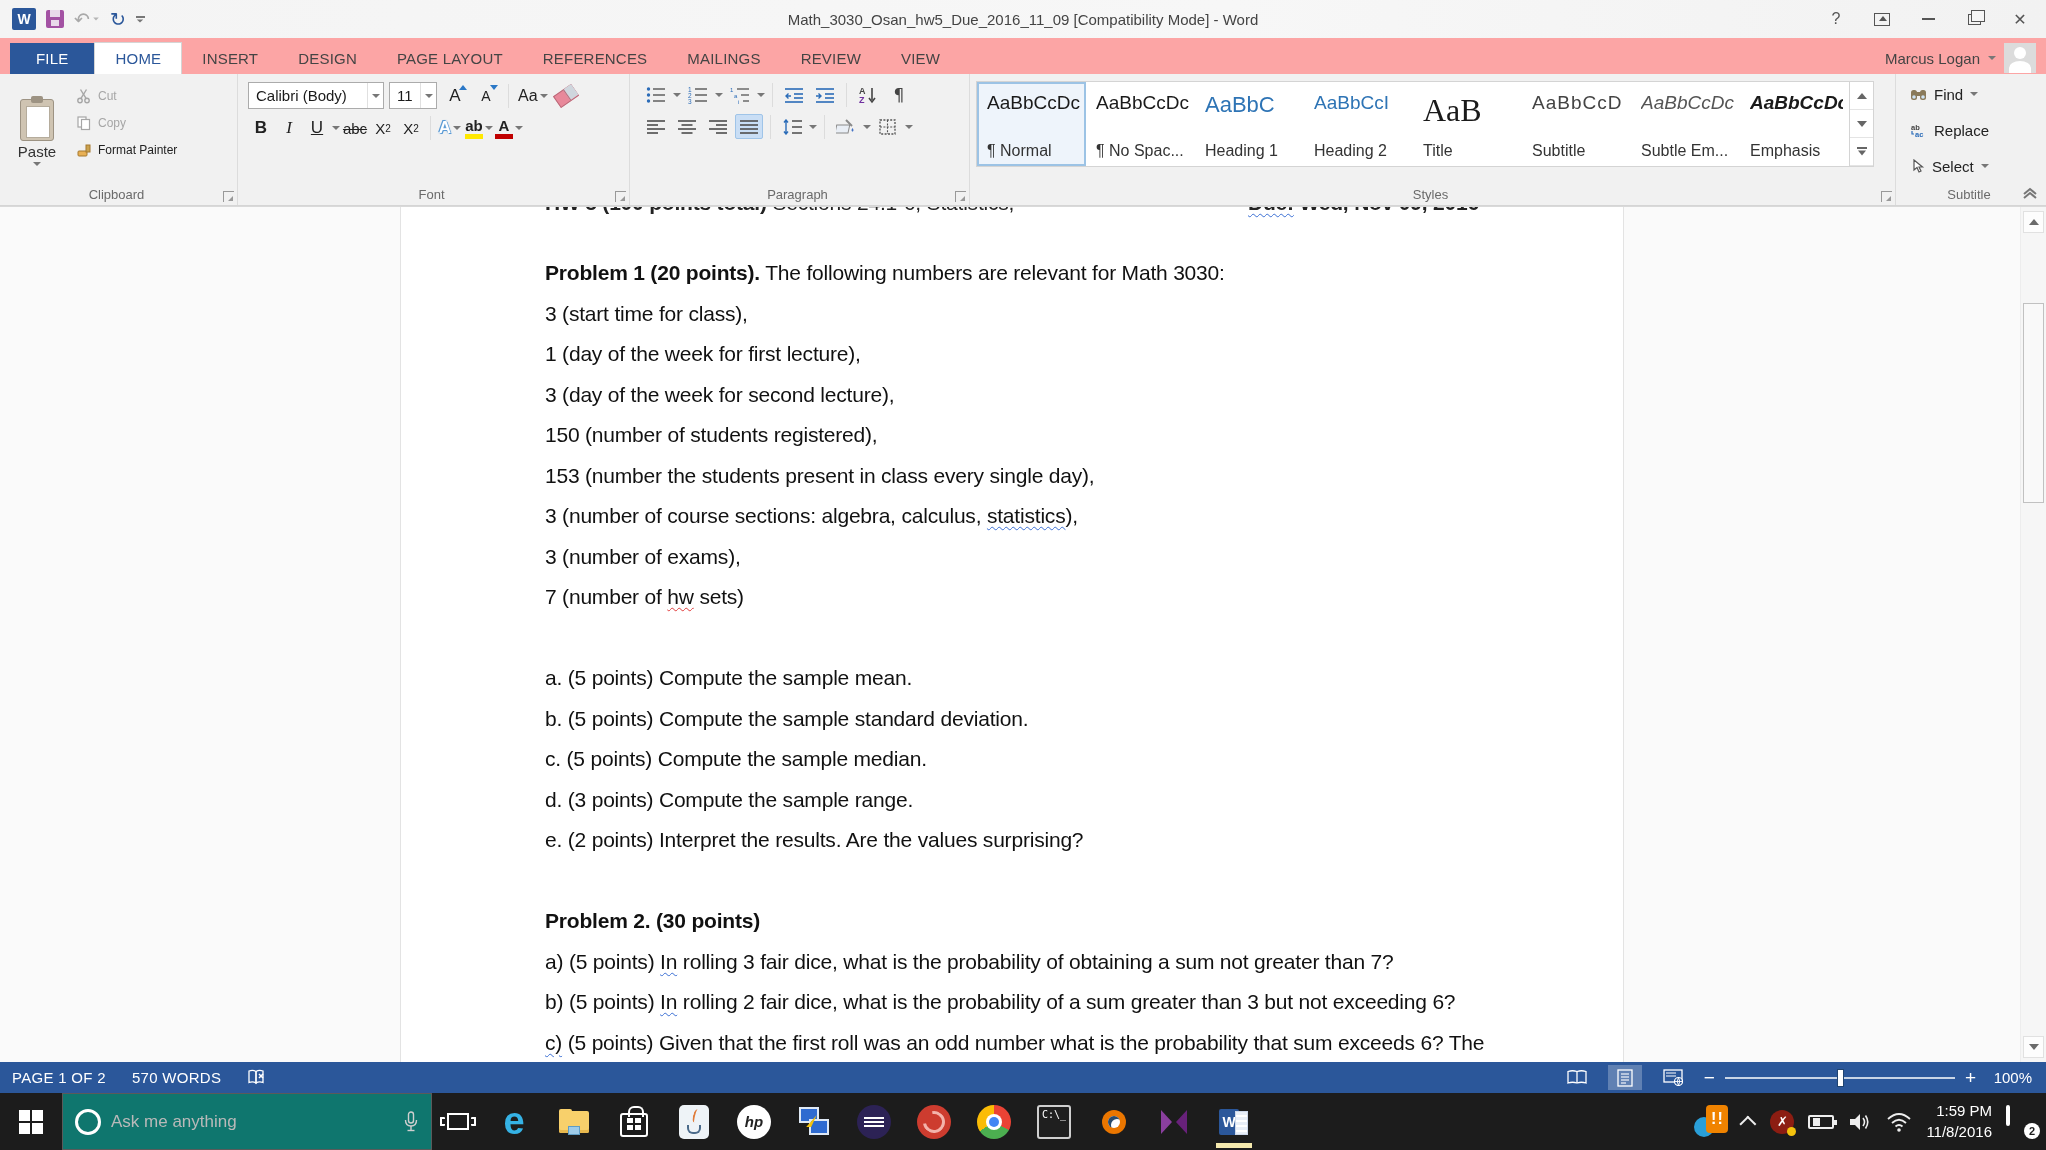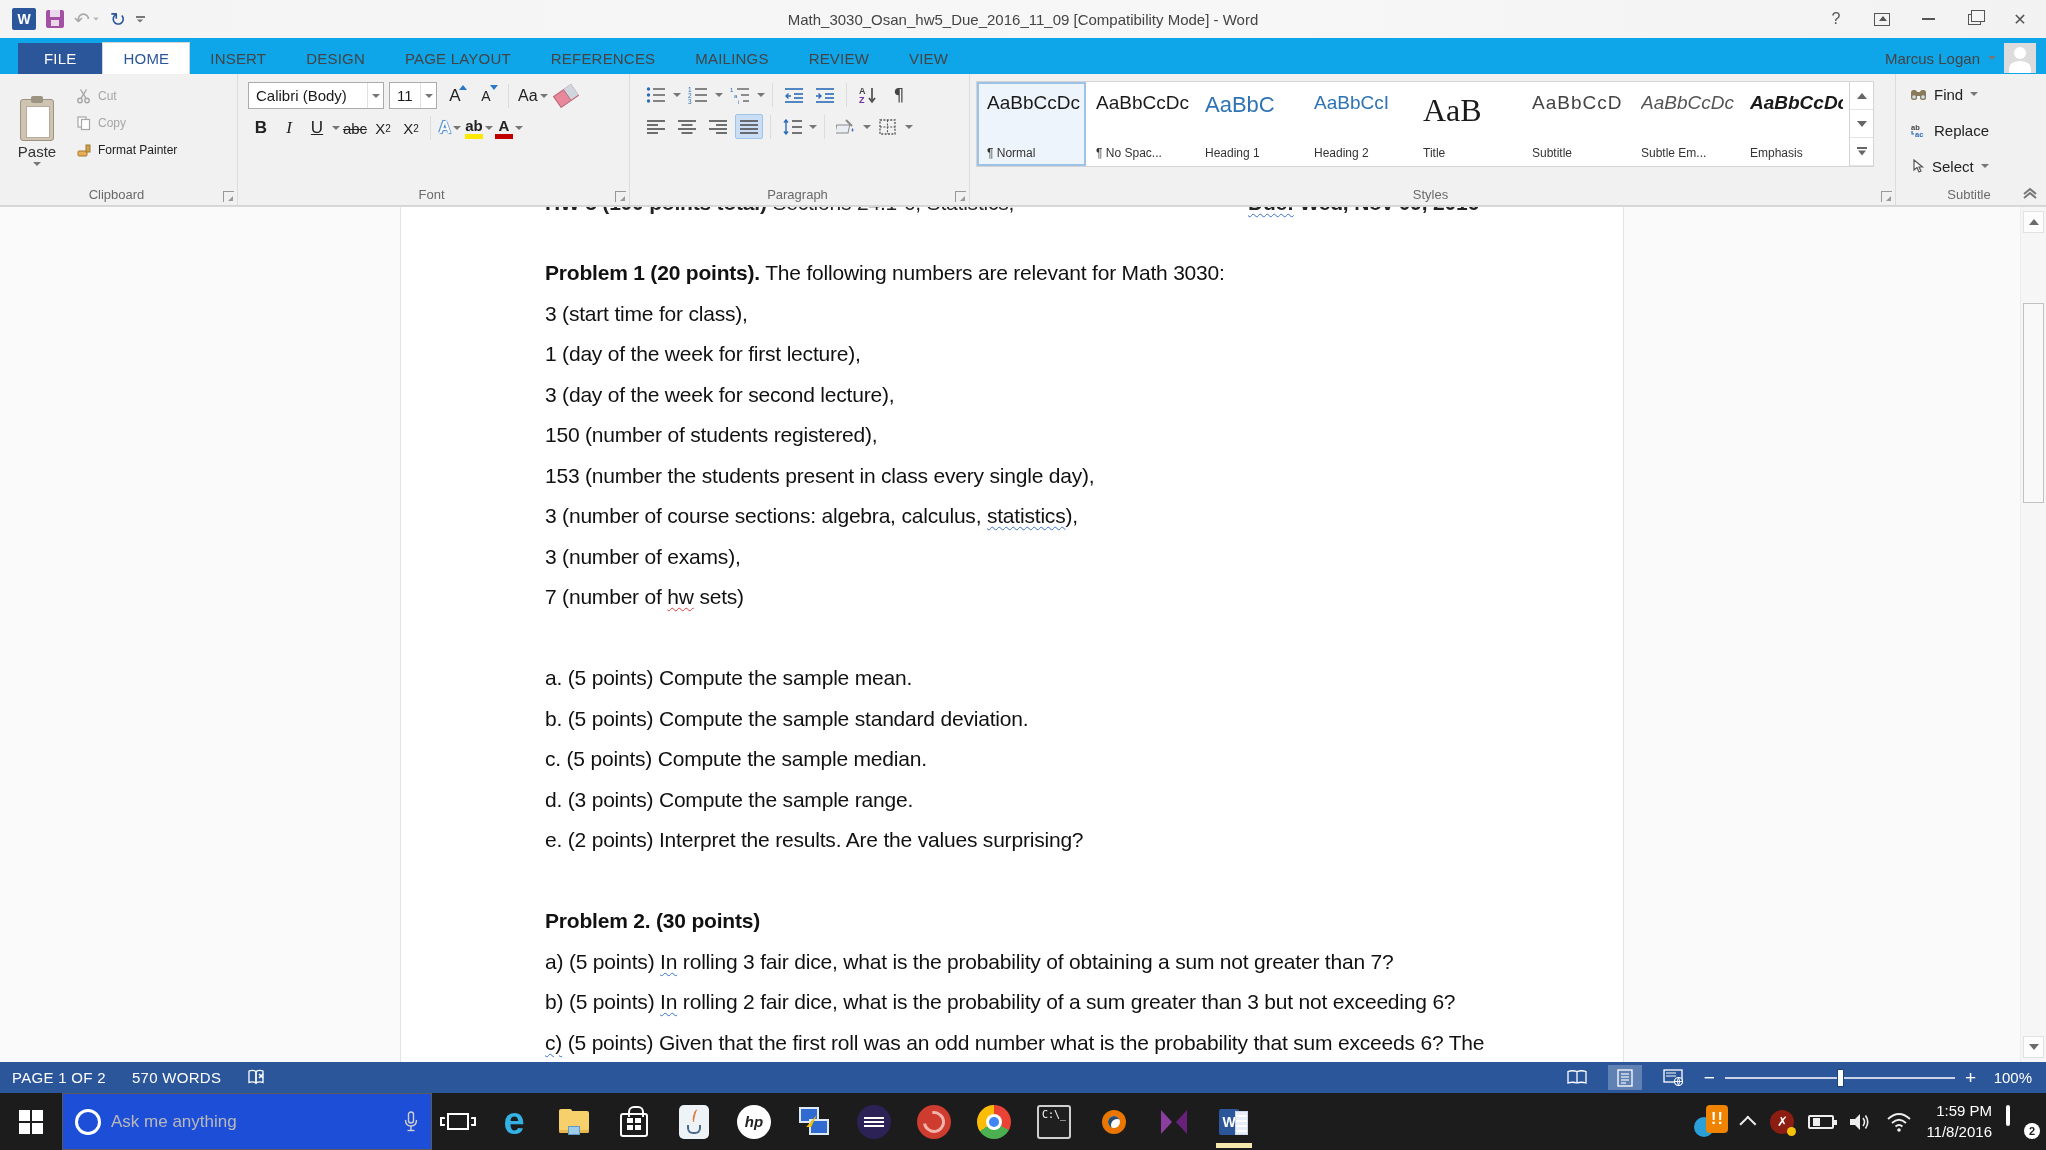--- a/index.html
+++ b/index.html
@@ -22,21 +22,21 @@
   .win-title { position:absolute; left:0; right:0; text-align:center; font-size:15px; color:#444; pointer-events:none; }
   .win-controls { margin-left:auto; display:flex; align-items:center; gap:6px; padding-right:6px; z-index:2; }
   .wc-btn { width:40px; height:28px; display:flex; align-items:center; justify-content:center; color:#555; font-size:16px; }
   .wc-restore { position:relative; width:13px; height:11px; border:1.5px solid #555; }
   .wc-restore::before { content:""; position:absolute; left:2px; top:-5px; width:12px; height:10px; border:1.5px solid #555; background:#f5f5f5; }
   .wc-min-bar { width:13px; height:2px; background:#555; }
   .wc-ribbondisp { width:16px; height:13px; border:1.5px solid #555; position:relative; }
   .wc-ribbondisp::after { content:""; position:absolute; left:4px; top:2px; width:0; height:0; border-left:4px solid transparent; border-right:4px solid transparent; border-bottom:5px solid #555; }
 
   
-  .tabrow { height:36px; background:#0ea5e9; display:flex; align-items:flex-end; padding-left:18px; position:relative; }
+  .tabrow { height:36px; background:#fca5a5; display:flex; align-items:flex-end; padding-left:10px; position:relative; }
   .tab { padding:7px 20px; font-size:15px; color:#444; letter-spacing:.2px; }
   .tab.file { background:#2b579a; color:#fff; padding:7px 26px; }
   .tab.active { background:#fff; color:#2b579a; border:1px solid #d5d5d5; border-bottom:none; }
   .account { position:absolute; right:10px; top:5px; display:flex; align-items:center; gap:8px; font-size:15px; color:#444; }
   .avatar { width:32px; height:30px; background:#dcdcdc; position:relative; overflow:hidden; }
   .avatar::before { content:""; position:absolute; left:10px; top:4px; width:12px; height:12px; border-radius:50%; background:#fff; }
   .avatar::after { content:""; position:absolute; left:5px; top:18px; width:22px; height:14px; border-radius:50% 50% 0 0; background:#fff; }
 
   
   .ribbon { height:132px; background:#f1f1f1; border-bottom:1px solid #d5d5d5; display:flex; position:relative; }
@@ -94,21 +94,21 @@
   .gallery { background:#fff; border:1px solid #d4d4d4; display:flex; height:86px; }
   .style-cell { width:109px; padding:8px 4px 4px 8px; display:flex; flex-direction:column; justify-content:space-between; border:2px solid transparent; }
   .style-cell.selected { border-color:#9cc3e5; background:#eef4fb; }
   .style-prev { font-size:19px; color:#1a1a1a; white-space:nowrap; overflow:hidden; }
   .style-prev.h1 { color:#2e74b5; font-size:22px; }
   .style-prev.h2 { color:#2e74b5; font-size:19px; }
   .style-prev.title { font-family:"Liberation Serif",serif; font-size:32px; }
   .style-prev.subtitle { color:#444; letter-spacing:1px; }
   .style-prev.subtle { font-style:italic; color:#555; }
   .style-prev.emphasis { font-style:italic; font-weight:bold; }
-  .style-name { font-size:12px; color:#333; white-space:nowrap; overflow:hidden; }
+  .style-name { font-size:16px; color:#333; white-space:nowrap; overflow:hidden; }
   .gal-arrows { width:24px; border-left:1px solid #d4d4d4; display:flex; flex-direction:column; }
   .gal-arrows > div { flex:1; display:flex; align-items:center; justify-content:center; border-bottom:1px solid #e4e4e4; }
   .tri8-up { width:0;height:0;border-left:5px solid transparent;border-right:5px solid transparent;border-bottom:6px solid #666; }
   .tri8-dn { width:0;height:0;border-left:5px solid transparent;border-right:5px solid transparent;border-top:6px solid #666; }
   .more-bar { display:flex; flex-direction:column; align-items:center; gap:1px; }
   .more-bar .b { width:10px; height:2px; background:#666; }
 
   
   .grp-editing { width:150px; display:flex; flex-direction:column; gap:12px; padding-top:8px; border-right:none; }
   .edit-cmd { display:flex; align-items:center; gap:7px; font-size:15px; color:#222; padding-left:8px; height:24px; }
@@ -143,21 +143,21 @@
   .zoom-notch { position:absolute; left:50%; top:-4px; width:1px; height:10px; background:rgba(255,255,255,.75); }
   .zoom-thumb { position:absolute; left:50%; top:-8px; width:7px; height:18px; background:#fff; border:1px solid #1f4370; margin-left:-3px; }
   .zoom-sign { font-size:19px; line-height:1; }
   .zoom-pct { min-width:46px; text-align:right; }
 
   
   .taskbar { height:57px; background:#1c1c1c; display:flex; align-items:stretch; }
   .start-btn { width:62px; display:flex; align-items:center; justify-content:center; }
   .winlogo { display:grid; grid-template-columns:11px 11px; grid-template-rows:11px 11px; gap:2px; }
   .winlogo span { background:#fff; }
-  .searchbox { width:370px; background:#1d4ed8; border:1px solid #5a5a5a; display:flex; align-items:center; gap:10px; padding:0 12px; }
+  .searchbox { width:370px; background:#0f766e; border:1px solid #5a5a5a; display:flex; align-items:center; gap:10px; padding:0 12px; }
   .cortana-ring { width:26px; height:26px; border:3px solid #fff; border-radius:50%; flex:0 0 auto; }
   .searchbox input { background:transparent; border:none; outline:none; color:#c9c9c9; font-size:17px; flex:1; font-family:"Liberation Sans",sans-serif; }
   .searchbox input::placeholder { color:#b9b9b9; }
   .taskview-btn { width:52px; display:flex; align-items:center; justify-content:center; }
   .tv-icon { width:22px; height:17px; border:2px solid #fff; position:relative; background:transparent; }
   .tv-icon::before,.tv-icon::after { content:""; position:absolute; top:2px; bottom:2px; width:3px; border:2px solid #fff; border-radius:1px; }
   .tv-icon::before { left:-9px; border-right:none; }
   .tv-icon::after { right:-9px; border-left:none; }
   .tb-apps { display:flex; align-items:stretch; }
   .tb-btn { width:60px; display:flex; align-items:center; justify-content:center; position:relative; }

